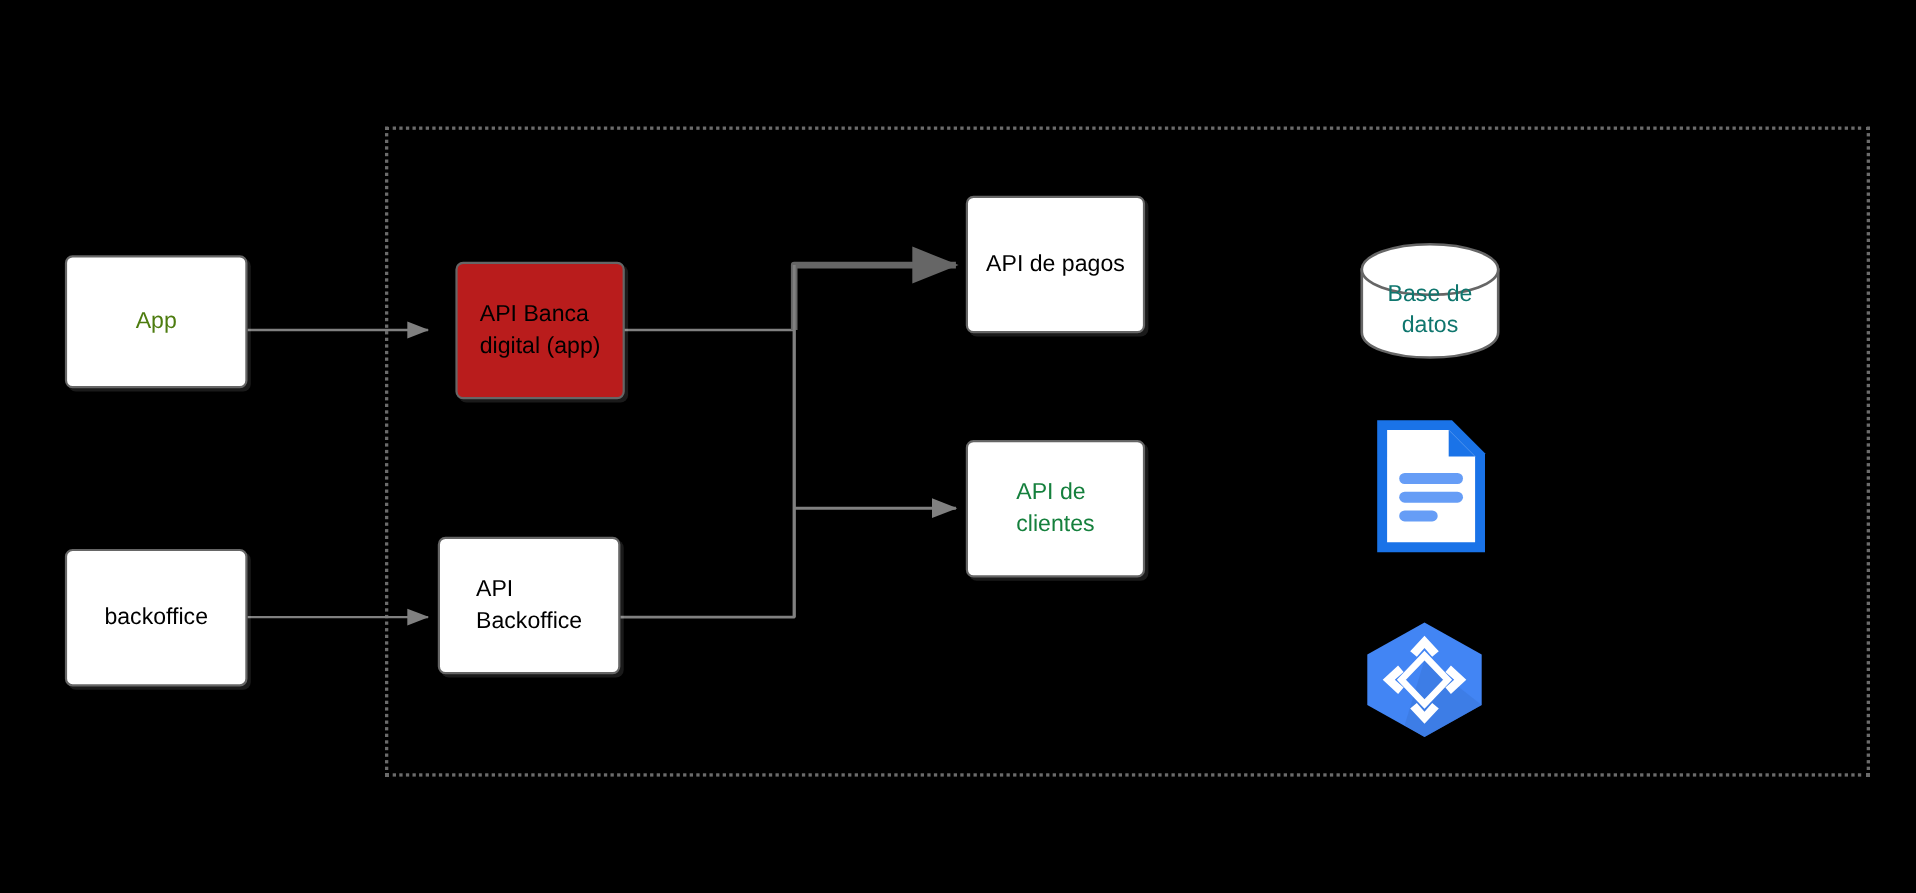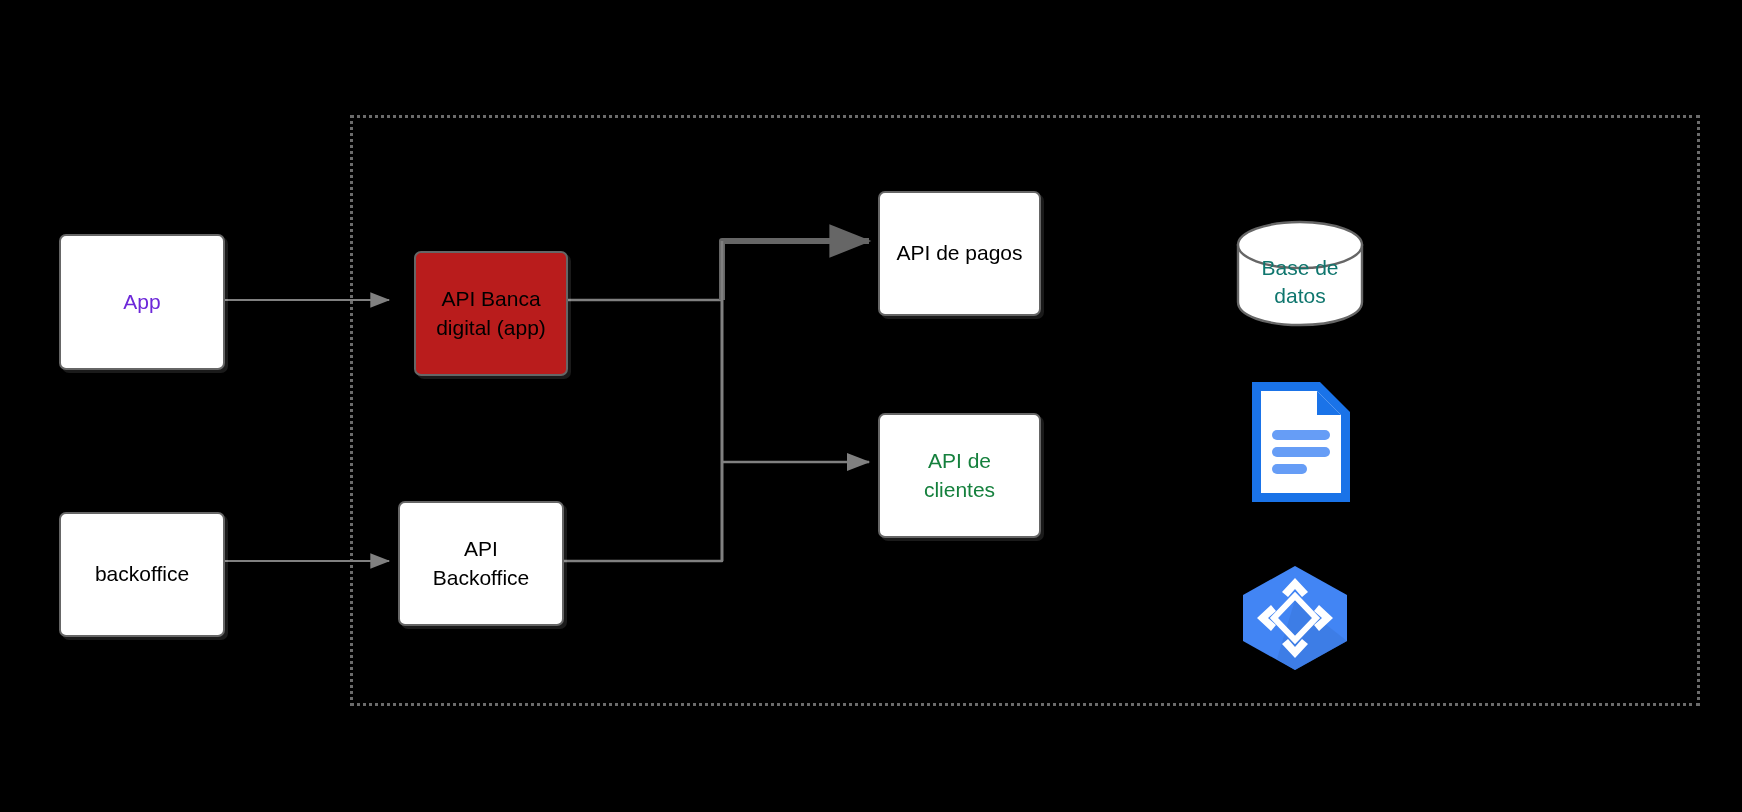--- a/index.html
+++ b/index.html
@@ -18,27 +18,25 @@
   }
 
   
   .node-box{
     position:absolute;
     background:#ffffff;
     border:2px solid #666666;
     border-radius:7px;
     box-sizing:border-box;
     display:flex;align-items:center;justify-content:center;
-    text-align:center;
     color:#000000;
     font-size:21px;
     line-height:1.38;
     box-shadow:3px 3px 0 rgba(255,255,255,0.10);
     padding:4px 8px;
-    margin-top:13px;
   }
   .node-label{white-space:pre-line;}
 
   
   #edges{position:absolute;left:0;top:0;width:1742px;height:812px;overflow:visible;}
   .db-label{
     position:absolute;
     text-align:center;
     color:#0f766e;
     font-size:21px;
@@ -98,21 +96,21 @@
 
       <path fill="none" stroke="#ffffff" stroke-width="6" d="M 1295,596 L 1316,618 L 1295,640 L 1274,618 Z"></path>
 
       <path fill="#ffffff" d="M 1295,578 L 1308,592 L 1302,597 L 1295,589 L 1288,597 L 1282,592 Z"></path>
       <path fill="#ffffff" d="M 1295,658 L 1308,644 L 1302,639 L 1295,647 L 1288,639 L 1282,644 Z"></path>
       <path fill="#ffffff" d="M 1257,618 L 1271,605 L 1276,611 L 1268,618 L 1276,625 L 1271,631 Z"></path>
       <path fill="#ffffff" d="M 1333,618 L 1319,605 L 1314,611 L 1322,618 L 1314,625 L 1319,631 Z"></path>
     </g>
   </svg>
 
-  <div class="node-box" id="node-app" style="left: 59px; top: 221px; width: 166px; height: 136px; background: rgb(255, 255, 255); border-color: rgb(102, 102, 102); color: #6d28d9;">
+  <div class="node-box" id="node-app" style="left: 59px; top: 232px; width: 166px; height: 121px; background: rgb(255, 255, 255); border-color: rgb(102, 102, 102); color: #4d7c0f;">
     <span class="node-label">App</span>
   </div>
 
   <div class="node-box" id="node-backoffice" style="left: 59px; top: 499px; width: 166px; height: 125px; background: rgb(255, 255, 255); border-color: rgb(102, 102, 102); color: rgb(0, 0, 0);">
     <span class="node-label">backoffice</span>
   </div>
 
   <div class="node-box" id="node-api-banca" style="left: 414px; top: 238px; width: 154px; height: 125px; background: #b91c1c; border-color: rgb(102, 102, 102); color: rgb(0, 0, 0);">
     <span class="node-label">API Banca
 digital (app)</span>

